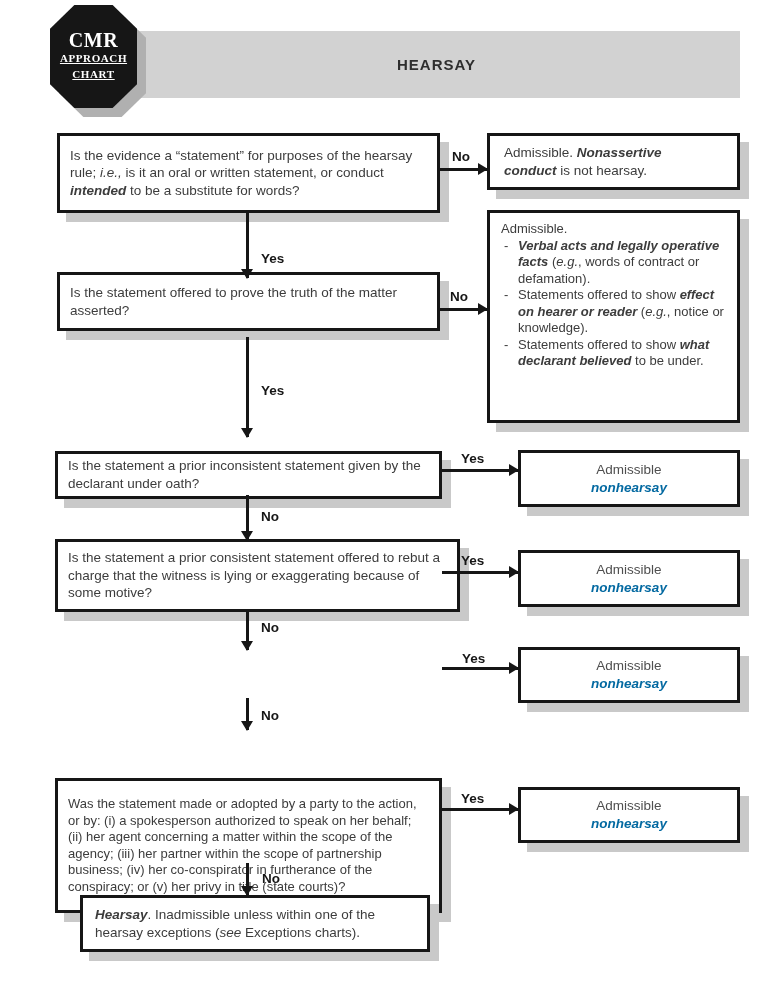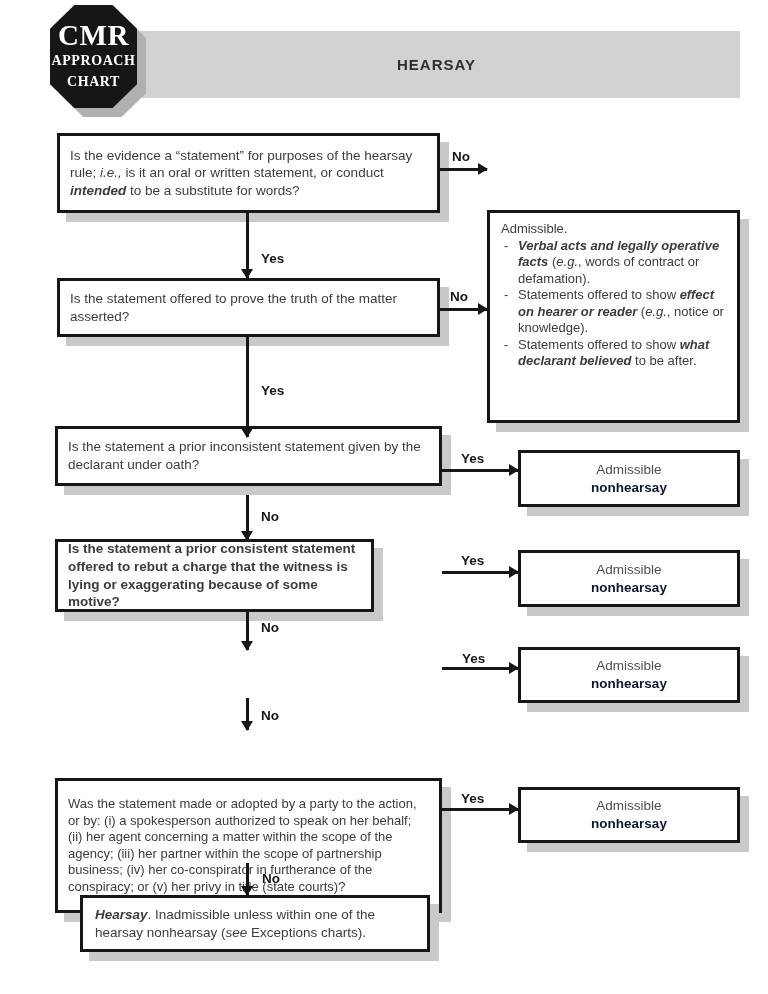--- a/index.html
+++ b/index.html
@@ -11,46 +11,46 @@
   .banner { position:absolute; left:133px; top:31px; width:607px; height:67px;
             background:#d2d2d2; display:flex; align-items:center; justify-content:center; }
   .banner-title { font-weight:bold; font-size:15px; letter-spacing:1px; color:#2e2e2e; }
 
   .logo-wrap { position:absolute; left:50px; top:5px; width:100px; height:114px; }
   .oct { clip-path:polygon(28% 0,72% 0,100% 23%,100% 77%,72% 100%,28% 100%,0 77%,0 23%); }
   .logo-shadow { position:absolute; left:9px; top:9px; width:87px; height:103px; background:#b0b0b0; }
   .logo-oct { position:absolute; left:0; top:0; width:87px; height:103px; background:#161616;
               color:#fff; display:flex; flex-direction:column; align-items:center; justify-content:center;
               font-family:"Liberation Serif", serif; font-weight:bold; text-align:center; }
-  .logo-cmr { font-size:29px; line-height:1; margin-bottom:1px; letter-spacing:0.5px; }
-  .logo-sub { font-size:14px; line-height:1.45; letter-spacing:0.6px; }
+  .logo-cmr { font-size:20px; line-height:1; margin-bottom:1px; letter-spacing:0.5px; }
+  .logo-sub { font-size:11px; line-height:1.45; letter-spacing:0.6px;text-decoration:underline; }
 
   
   .box { position:absolute; background:#fff; border:3px solid #161616; box-shadow:9px 9px 0 #c9c9c9;
          display:flex; flex-direction:column; justify-content:center; color:#3c3c3c;
          font-size:13.5px; line-height:1.3; }
   .qbox { padding:0 10px; }
   .q1 { left:57px; top:133px; width:383px; height:80px; }
-  .q2 { left:57px; top:278px; width:383px; height:59px; }
-  .q3 { left:55px; top:426px; width:387px; height:60px; }
-  .q4 { left:55px; top:539px; width:319px; height:73px;font-weight:bold; }
+  .q2 { left:57px; top:272px; width:383px; height:59px; }
+  .q3 { left:55px; top:451px; width:387px; height:48px; }
+  .q4 { left:55px; top:539px; width:405px; height:73px; }
   .q5 { left:55px; top:650px; width:387px; height:48px; }
   .q6 { left:55px; top:730px; width:387px; height:135px; font-size:13px; line-height:1.27;margin-top:48px; }
   .qfinal { left:80px; top:895px; width:350px; height:57px; padding:4px 12px; }
 
   .a1 { left:487px; top:133px; width:253px; height:57px; padding:0 38px 0 14px; }
   .a2 { left:487px; top:210px; width:253px; height:213px; padding:8px 6px 8px 11px;
         justify-content:flex-start; font-size:13px; line-height:1.27; }
   .adm { width:222px; height:57px; align-items:center; text-align:center; padding:12px 6px; }
   .a3 { left:518px; top:450px; }
   .a4 { left:518px; top:550px; }
   .a5 { left:518px; top:647px; height:56px; }
   .a6 { left:518px; top:787px; height:56px; }
   .adm-line1 { color:#4f4f4f; }
-  .adm-line2 { color:#0f172a; font-weight:bold; }
+  .adm-line2 { color:#0369a1; font-weight:bold; font-style:italic; }
 
   .bullet-row { display:flex; }
   .bullet-marker { flex:0 0 17px; padding-left:3px; }
   .bullet-text { flex:1; }
 
   
   .arrow-h { position:absolute; height:3px; background:#161616; }
   .arrow-h .head { position:absolute; right:-1px; top:-5px; width:0; height:0;
                    border-top:6px solid transparent; border-bottom:6px solid transparent;
                    border-left:10px solid #161616; }
@@ -111,36 +111,39 @@
   <div class="box qbox q3">
     <div>Is the statement a prior inconsistent statement given by the declarant under oath?</div>
   </div>
   <div class="box qbox q4">
     <div>Is the statement a prior consistent statement offered to rebut a charge that the witness is lying or exaggerating because of some motive?</div>
   </div>
   <div class="box qbox q6">
     <div>Was the statement made or adopted by a party to the action, or by: (i) a spokesperson authorized to speak on her behalf; (ii) her agent concerning a matter within the scope of the agency; (iii) her partner within the scope of partnership business; (iv) her co-conspirator in furtherance of the conspiracy; or (v) her privy in title (state courts)?</div>
   </div>
   <div class="box qfinal">
-    <div><span style="font-weight: bold; font-style: italic;">Hearsay</span><span>. Inadmissible unless within one of the hearsay nonhearsay (</span><span style="font-style: italic;">see</span><span> Exceptions charts).</span></div>
-  </div>
-
+    <div><span style="font-weight: bold; font-style: italic;">Hearsay</span><span>. Inadmissible unless within one of the hearsay exceptions (</span><span style="font-style: italic;">see</span><span> Exceptions charts).</span></div>
+  </div>
+
+  <div class="box a1">
+    <div><span>Admissible. </span><span style="font-weight: bold; font-style: italic;">Nonassertive conduct</span><span> is not hearsay.</span></div>
+  </div>
   <div class="box a2">
     <div>Admissible.</div>
     <div class="bullet-row">
       <div class="bullet-marker">-</div>
       <div class="bullet-text"><span style="font-weight: bold; font-style: italic;">Verbal acts and legally operative facts</span><span> (</span><span style="font-style: italic;">e.g.</span><span>, words of contract or defamation).</span></div>
     </div>
     <div class="bullet-row">
       <div class="bullet-marker">-</div>
       <div class="bullet-text"><span>Statements offered to show </span><span style="font-weight: bold; font-style: italic;">effect on hearer or reader</span><span> (</span><span style="font-style: italic;">e.g.</span><span>, notice or knowledge).</span></div>
     </div>
     <div class="bullet-row">
       <div class="bullet-marker">-</div>
-      <div class="bullet-text"><span>Statements offered to show </span><span style="font-weight: bold; font-style: italic;">what declarant believed</span><span> to be after.</span></div>
+      <div class="bullet-text"><span>Statements offered to show </span><span style="font-weight: bold; font-style: italic;">what declarant believed</span><span> to be under.</span></div>
     </div>
   </div>
   <div class="box adm a3">
     <div class="adm-line1">Admissible</div>
     <div class="adm-line2">nonhearsay</div>
   </div>
   <div class="box adm a4">
     <div class="adm-line1">Admissible</div>
     <div class="adm-line2">nonhearsay</div>
   </div>

